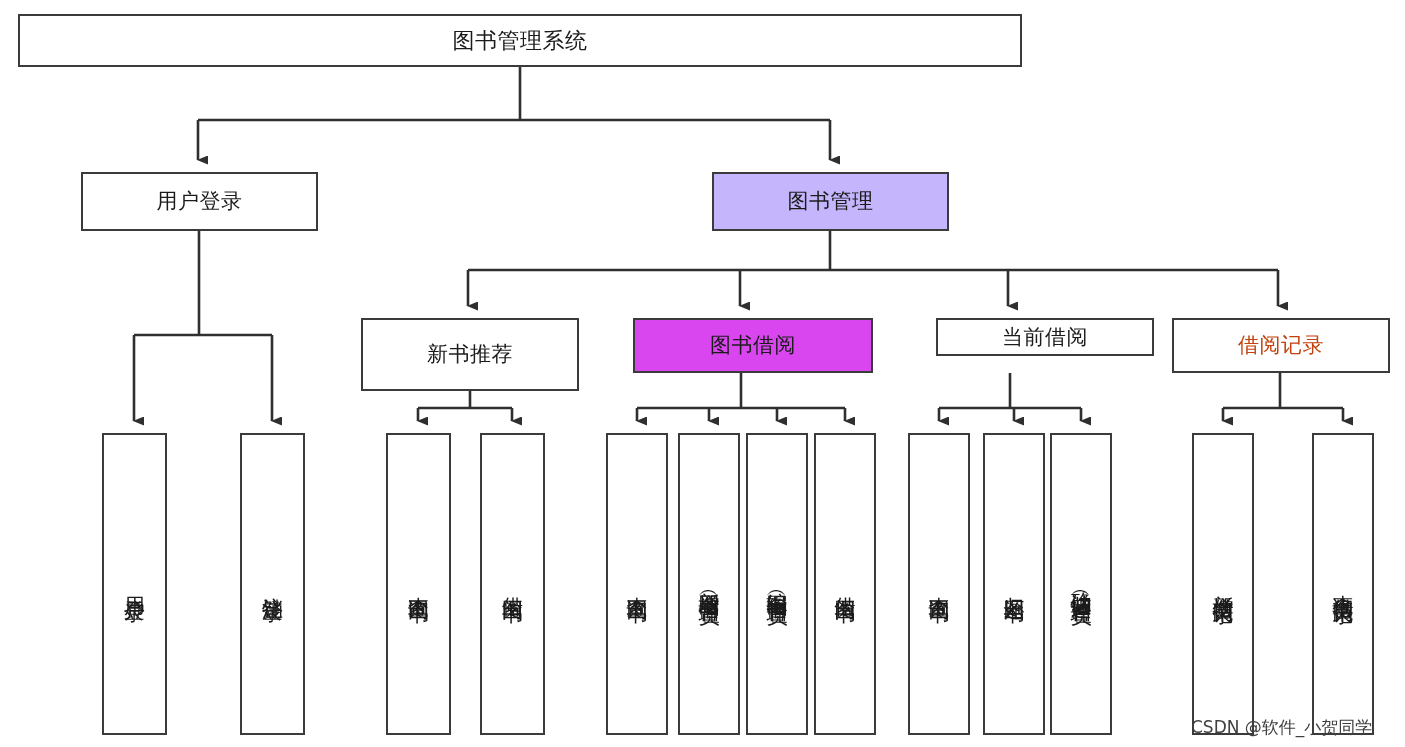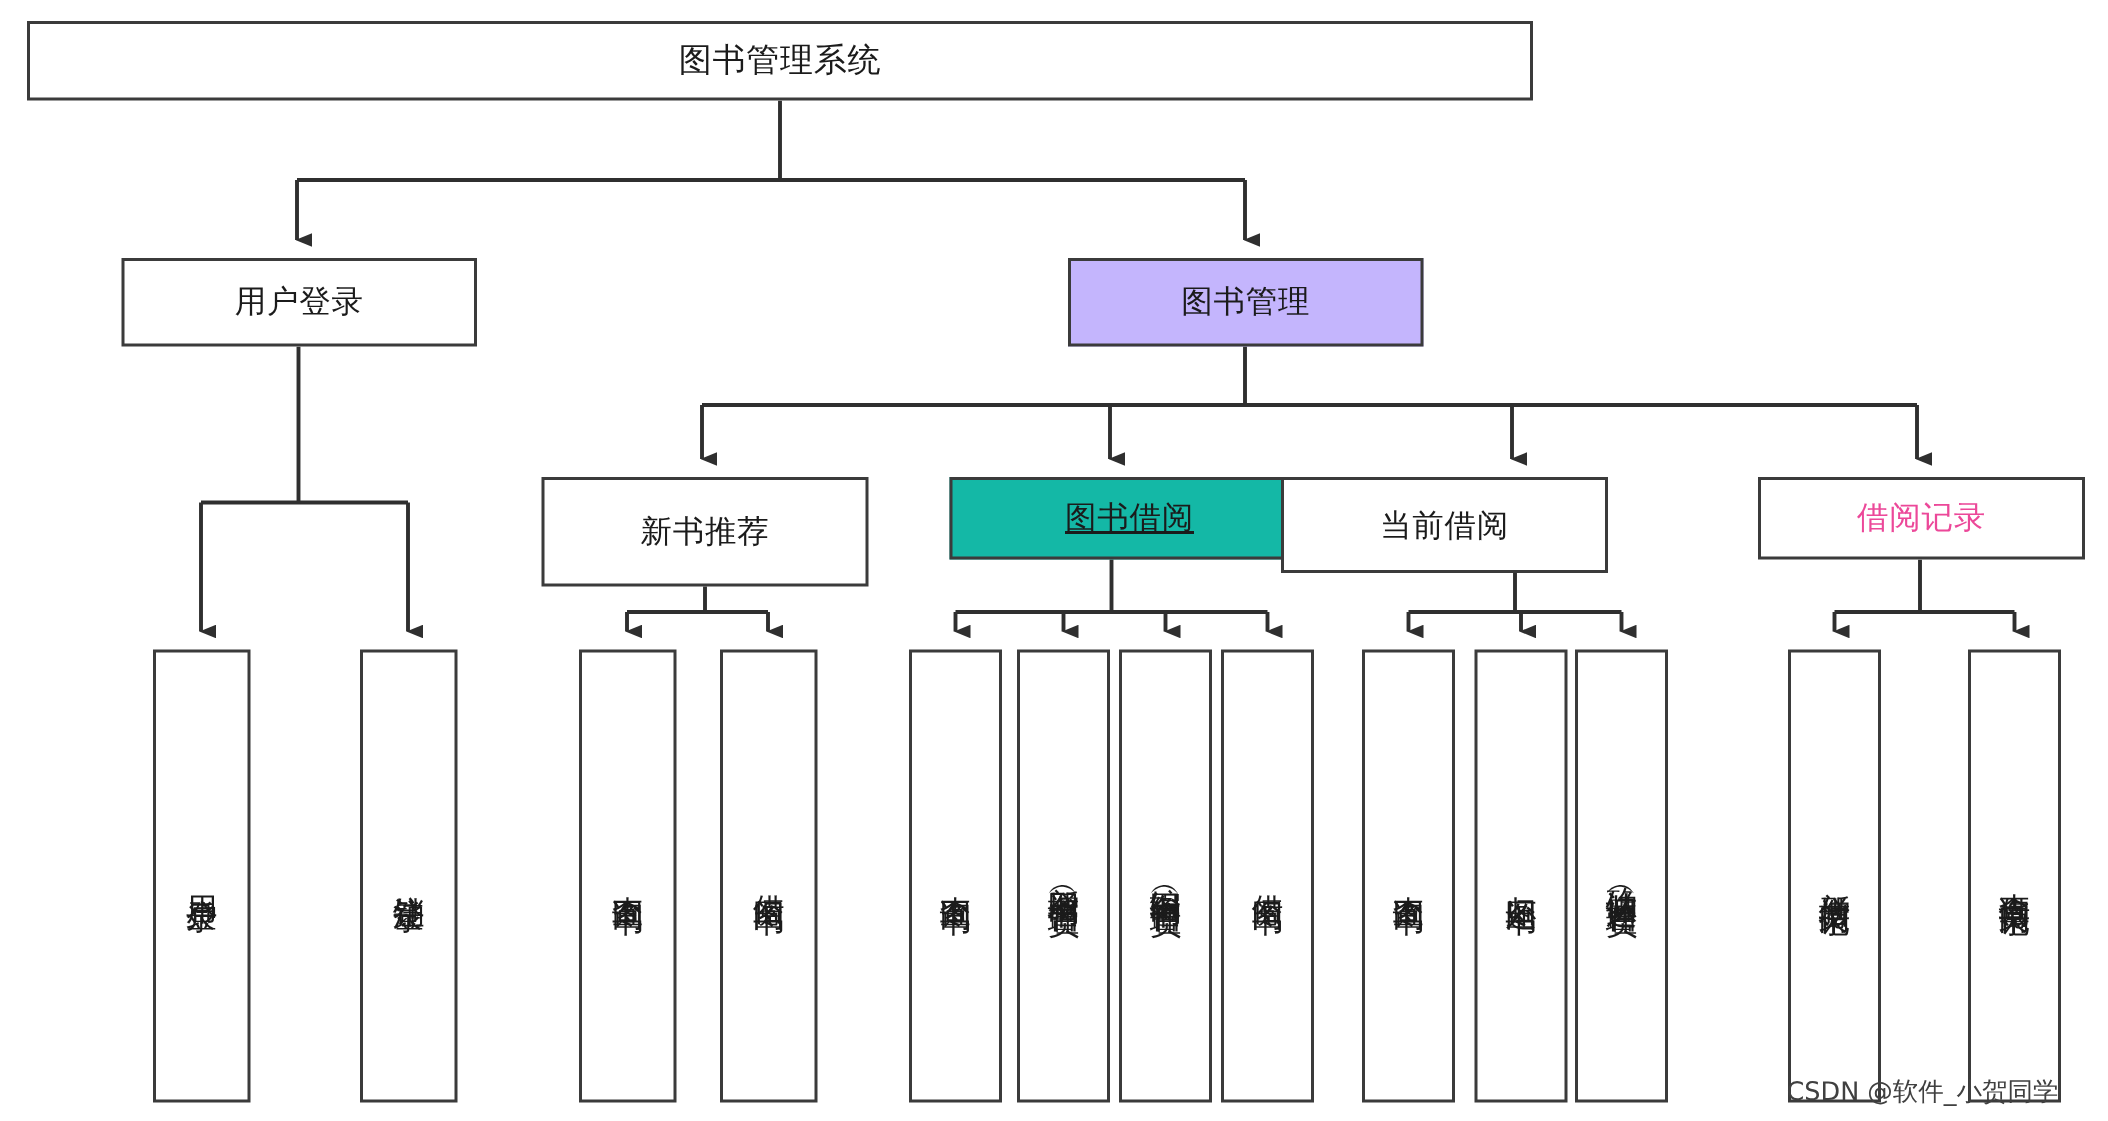--- a/index.html
+++ b/index.html
@@ -136,27 +136,27 @@
   <div class="node horiz" style="left: 81px; top: 172px; width: 237px; height: 59px; border-color: rgb(59, 59, 59); background: rgb(255, 255, 255); color: rgb(27, 27, 27);">
     <span class="node-label">用户登录</span>
   </div>
   <div class="node horiz" style="left: 712px; top: 172px; width: 237px; height: 59px; border-color: rgb(59, 59, 59); background: #c4b5fd; color: rgb(27, 27, 27);">
     <span class="node-label">图书管理</span>
   </div>
 
   <div class="node horiz" style="left: 361px; top: 318px; width: 218px; height: 73px; border-color: rgb(59, 59, 59); background: rgb(255, 255, 255); color: rgb(27, 27, 27);">
     <span class="node-label">新书推荐</span>
   </div>
-  <div class="node horiz" style="left: 633px; top: 318px; width: 240px; height: 55px; border-color: rgb(59, 59, 59); background: #14b8a6; color: rgb(27, 27, 27); text-decoration: underline;">
+  <div class="node horiz" style="left: 633px; top: 318px; width: 240px; height: 55px; border-color: rgb(59, 59, 59); background: #d946ef; color: rgb(27, 27, 27);">
     <span class="node-label">图书借阅</span>
   </div>
-  <div class="node horiz" style="left: 854px; top: 318px; width: 218px; height: 64px; border-color: rgb(59, 59, 59); background: rgb(255, 255, 255); color: rgb(27, 27, 27);">
+  <div class="node horiz" style="left: 936px; top: 318px; width: 218px; height: 38px; border-color: rgb(59, 59, 59); background: rgb(255, 255, 255); color: rgb(27, 27, 27);">
     <span class="node-label">当前借阅</span>
   </div>
-  <div class="node horiz" style="left: 1172px; top: 318px; width: 218px; height: 55px; border-color: rgb(59, 59, 59); background: rgb(255, 255, 255); color: #ec4899;">
+  <div class="node horiz" style="left: 1172px; top: 318px; width: 218px; height: 55px; border-color: rgb(59, 59, 59); background: rgb(255, 255, 255); color: #c2410c;">
     <span class="node-label">借阅记录</span>
   </div>
 
   <div class="node vert" style="left: 102px; top: 433px; width: 65px; height: 302px; border-color: rgb(59, 59, 59); background: rgb(255, 255, 255); color: rgb(27, 27, 27);">
     <span class="node-label">用户登录</span>
   </div>
   <div class="node vert" style="left: 240px; top: 433px; width: 65px; height: 302px; border-color: rgb(59, 59, 59); background: rgb(255, 255, 255); color: rgb(27, 27, 27);">
     <span class="node-label">注销登录</span>
   </div>
   <div class="node vert" style="left: 386px; top: 433px; width: 65px; height: 302px; border-color: rgb(59, 59, 59); background: rgb(255, 255, 255); color: rgb(27, 27, 27);">

